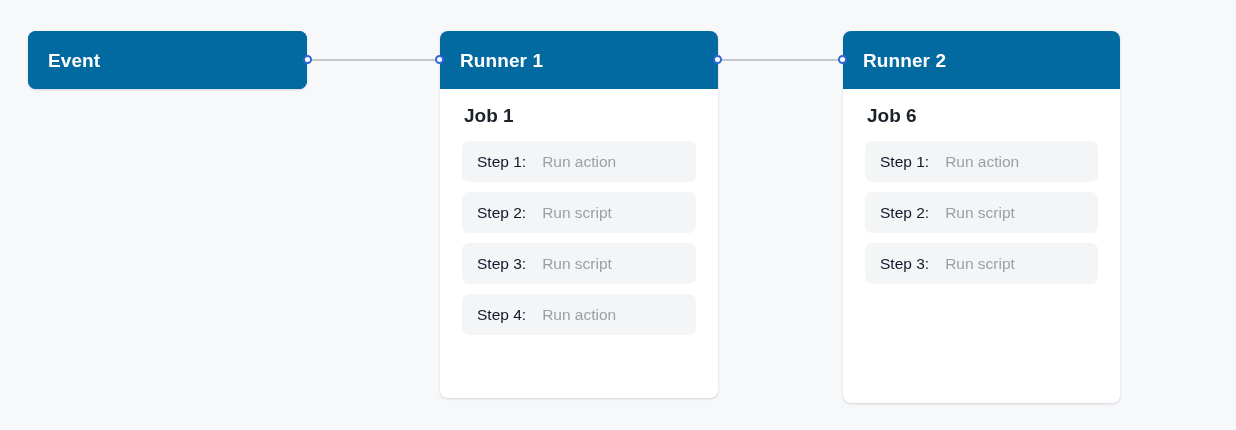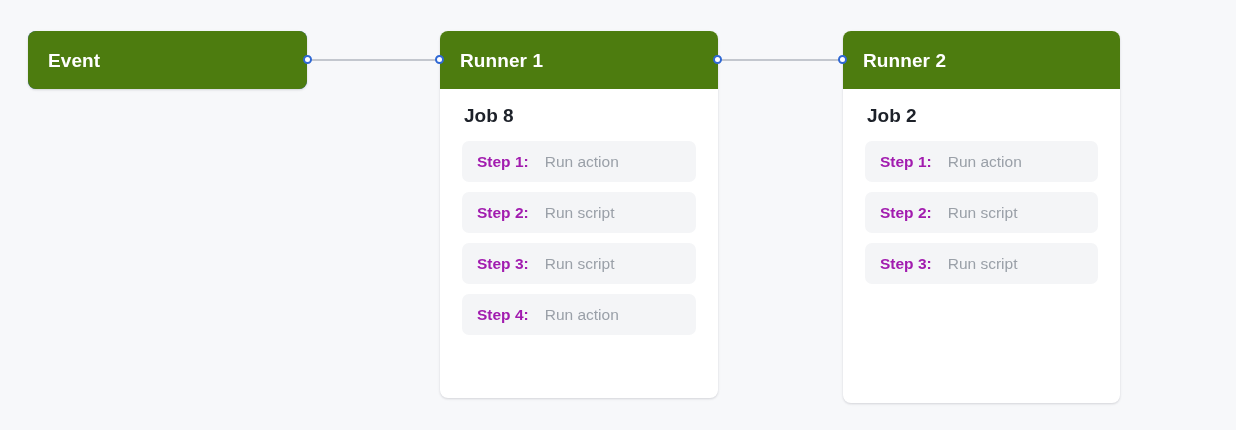--- a/index.html
+++ b/index.html
@@ -73,21 +73,21 @@
   .node-runner2 {
     left: 843px;
     top: 31px;
     width: 277px;
     height: 372px;
   }
 
   
   .node-header {
     height: 58px;
-    background: #4d7c0f;
+    background: #0369a1;
     border-radius: 8px 8px 0 0;
     display: flex;
     align-items: center;
     padding: 0 20px;
     box-sizing: border-box;
   }
   .node-event .node-header {
     border-radius: 8px;
     height: 58px;
   }
@@ -123,22 +123,22 @@
     border-radius: 7px;
     height: 41px;
     display: flex;
     align-items: center;
     padding: 0 15px;
     box-sizing: border-box;
     white-space: nowrap;
   }
   .step-label {
     font-size: 15.5px;
-    font-weight: bold;
-    color: #a21caf;
+    font-weight: normal;
+    color: #0f172a;
   }
   .step-value {
     font-size: 15.5px;
     font-weight: normal;
     color: #9aa0a8;
     margin-left: 16px;
   }
 </style>
 </head>
 <body>
@@ -157,21 +157,21 @@
     <div class="node-header">
       <span class="node-title">Event</span>
     </div>
   </div>
 
   <div class="node node-runner1">
     <div class="node-header">
       <span class="node-title">Runner 1</span>
     </div>
     <div class="node-body">
-      <div class="job-title">Job 8</div>
+      <div class="job-title">Job 1</div>
       <div class="step-list">
         <div class="step-chip">
           <span class="step-label">Step 1:</span>
           <span class="step-value">Run action</span>
         </div>
         <div class="step-chip">
           <span class="step-label">Step 2:</span>
           <span class="step-value">Run script</span>
         </div>
         <div class="step-chip">
@@ -184,21 +184,21 @@
         </div>
       </div>
     </div>
   </div>
 
   <div class="node node-runner2">
     <div class="node-header">
       <span class="node-title">Runner 2</span>
     </div>
     <div class="node-body">
-      <div class="job-title">Job 2</div>
+      <div class="job-title">Job 6</div>
       <div class="step-list">
         <div class="step-chip">
           <span class="step-label">Step 1:</span>
           <span class="step-value">Run action</span>
         </div>
         <div class="step-chip">
           <span class="step-label">Step 2:</span>
           <span class="step-value">Run script</span>
         </div>
         <div class="step-chip">

